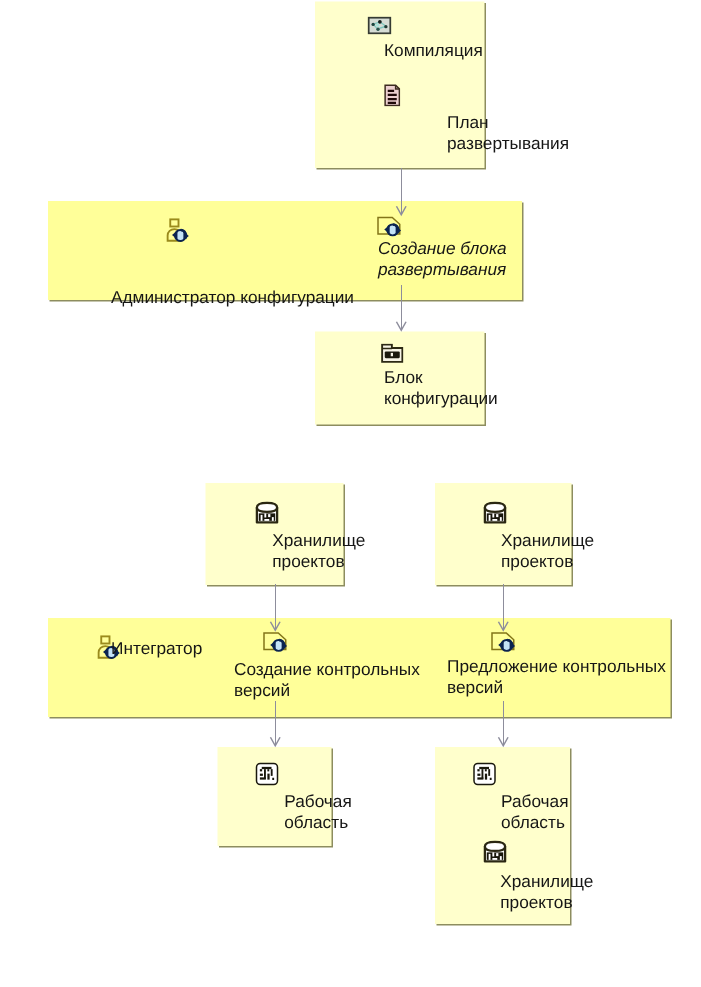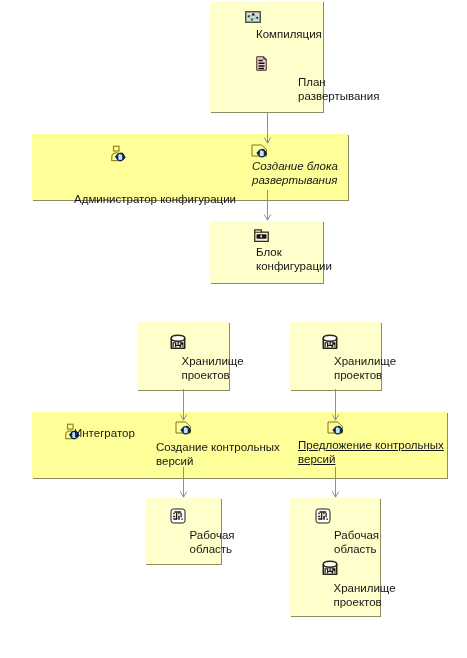--- a/index.html
+++ b/index.html
@@ -183,21 +183,21 @@
       </g>
     </svg>
 <div class="lbl" style="left:122px;top:440px;width:140px;">Создание контрольных
 версий</div>
 <svg class="ico" style="left:327px;top:421px;" width="17" height="15" viewBox="0 0 68 60">
       <use href="#ic-taskrect"></use>
       <g transform="translate(22,16) scale(0.66)">
         <use href="#ic-sync"></use>
       </g>
     </svg>
-<div class="lbl" style="left:264px;top:438px;width:160px;text-decoration:underline;">Предложение контрольных
+<div class="lbl" style="left:264px;top:438px;width:160px;">Предложение контрольных
 версий</div>
 
 <div class="node" style="left:145px;top:498px;width:76px;height:66px;"></div>
 <svg class="ico" style="left:170px;top:508px;" width="16" height="16" viewBox="0 0 64 64">
       <use href="#ic-workspace"></use>
     </svg>
 <div class="lbl" style="left:155.5px;top:528px;width:70px;">Рабочая
 область</div>
 
 <div class="node" style="left:290px;top:498px;width:90px;height:118px;"></div>

